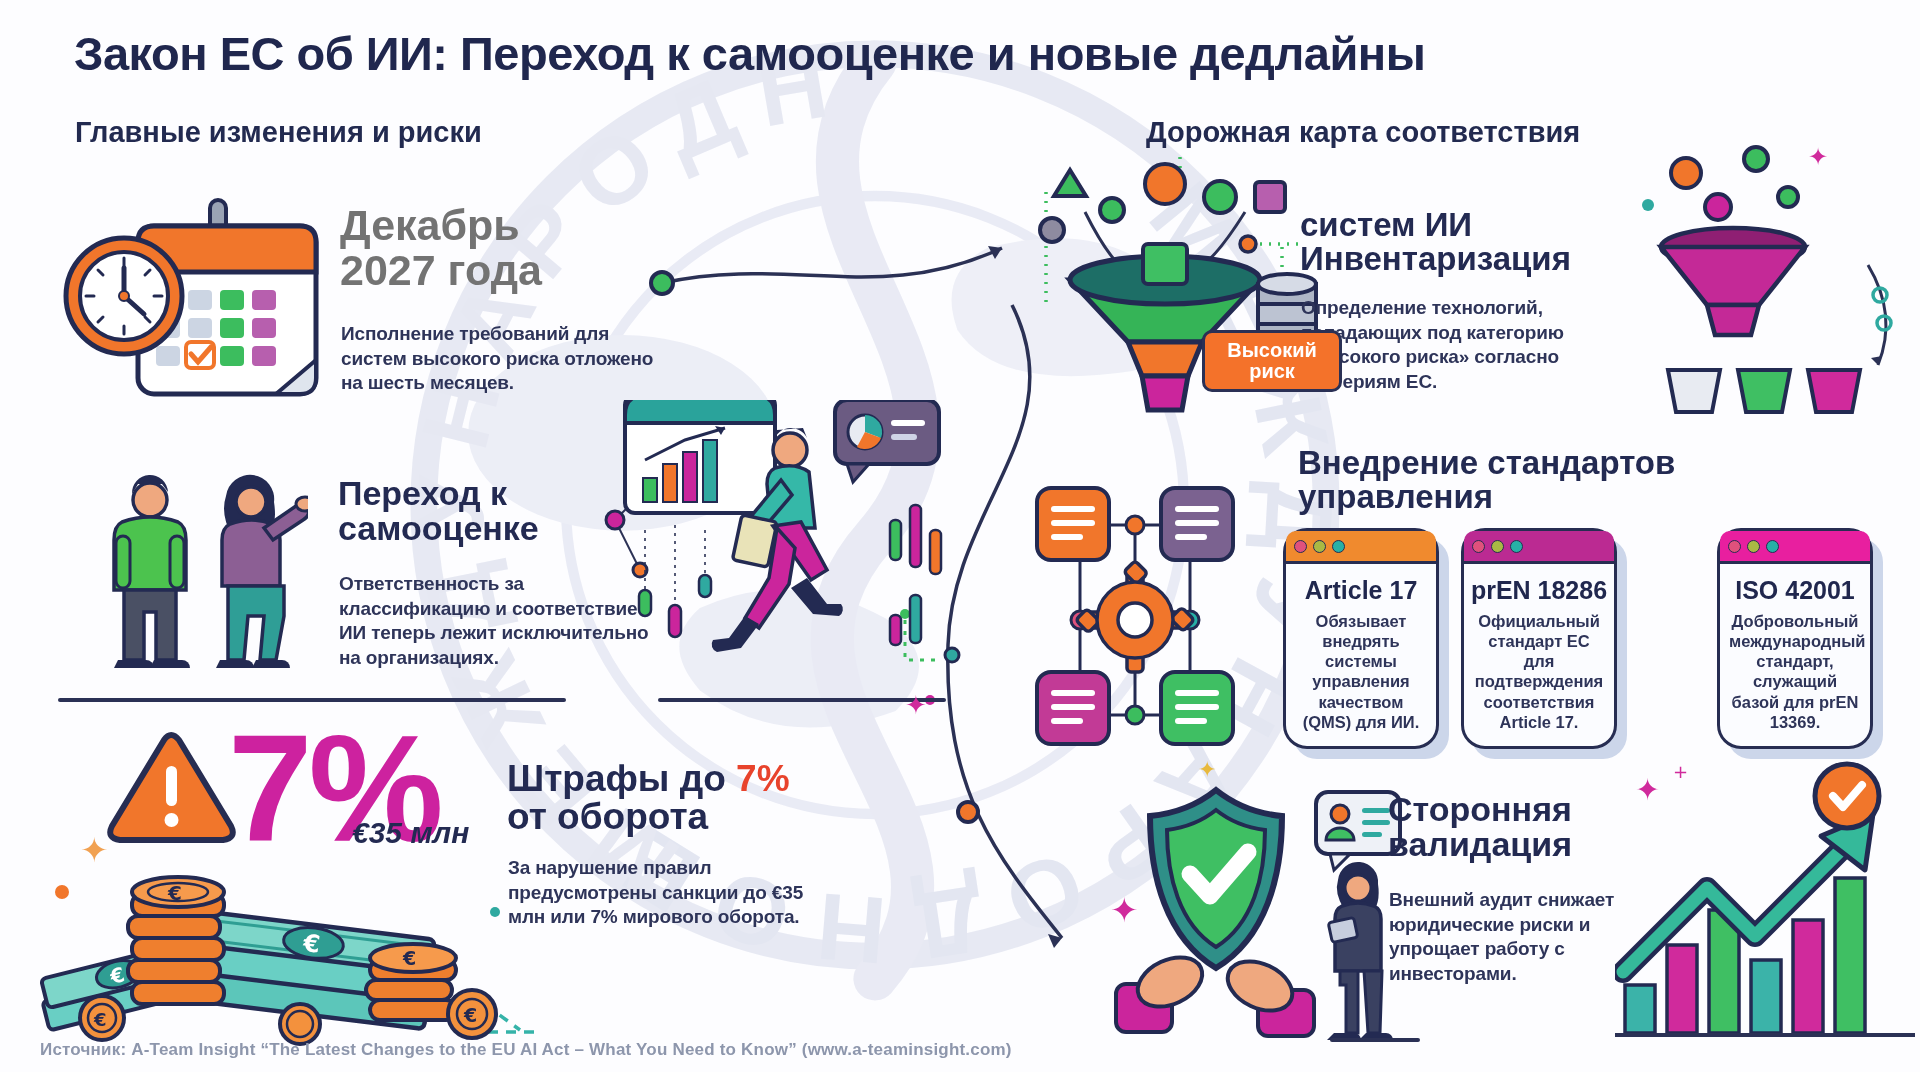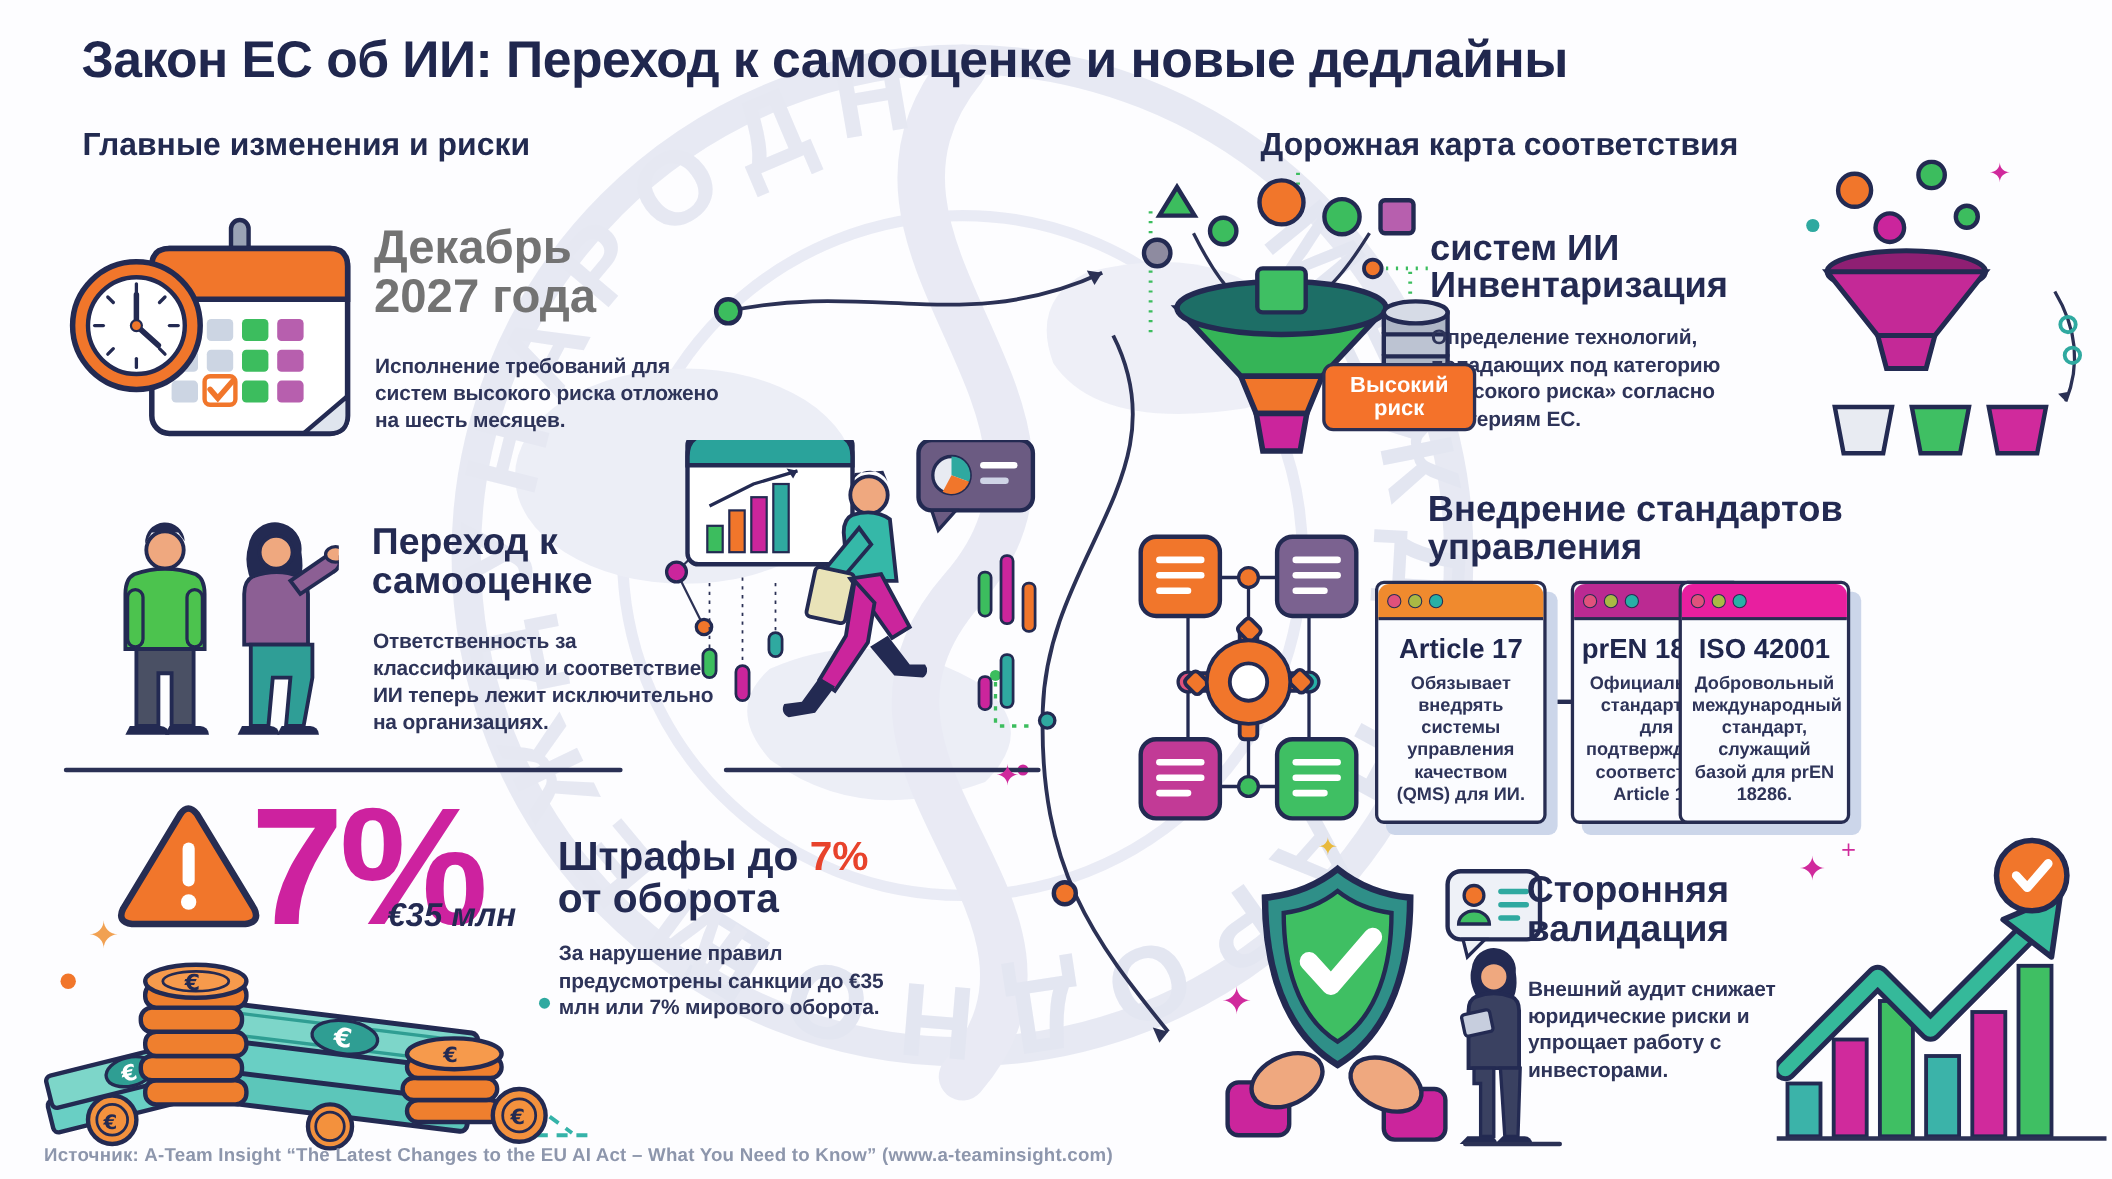--- a/index.html
+++ b/index.html
@@ -14,22 +14,22 @@
   .h-orange{color:#737373;font-size:43px;}
   .h-navy{color:#232a52;font-size:34px;}
   .h-r{color:#232a52;font-size:33px;}
   .body-t{font-size:19px;line-height:1.3;color:#2e3459;font-weight:bold;letter-spacing:-.15px;z-index:3;}
   .big-pct{font-size:152px;font-weight:bold;color:#cd229f;line-height:1;letter-spacing:-4px;z-index:3;}
   .cap-val{font-size:30px;font-weight:bold;color:#232a52;z-index:3;font-style:italic;}
   .accent-red{color:#e8432c;}
   .gline{position:absolute;height:4px;background:#2b3155;border-radius:2px;z-index:2;}
   .risk-label{position:absolute;width:118px;padding:7px 8px;background:#f4722a;border:3px solid #2a3055;
     border-radius:10px;color:#fff;font-weight:bold;font-size:20px;line-height:1.05;text-align:center;z-index:4;}
-  .card{position:absolute;width:150px;background:#fbfcff;border:3px solid #272d52;border-radius:8px;
-    box-shadow:10px 10px 0 #ccd6ea;z-index:3;text-align:center;}
+  .card{position:absolute;width:150px;background:#fbfcff;border:3px solid #272d52;border-radius:24px;
+    box-shadow:10px 10px 0 #ccd6ea;z-index:3;text-align:center;margin-left:33px;}
   .card-bar{height:30px;border-bottom:3px solid #272d52;border-radius:10px 10px 0 0;display:flex;align-items:center;padding-left:8px;gap:6px;}
   .bar-orange{background:#f08a2e;} .bar-magenta{background:#bb2a92;} .bar-pink{background:#e81f9f;}
   .dot{width:11px;height:11px;border-radius:50%;border:1.5px solid #272d52;}
   .dot-p{background:#e0517c;} .dot-y{background:#a9b944;} .dot-t{background:#27b0a6;}
   .card-title{font-size:25px;font-weight:bold;color:#20274e;margin:12px 4px 6px;}
   .card-body{font-size:16.5px;font-weight:bold;color:#2e3459;line-height:1.22;margin:0 9px 14px;}
   .card-link{position:absolute;height:4px;background:#272d52;z-index:2;}
   .footer{left:40px;top:1040px;font-size:17px;font-weight:bold;color:#8d96ac;letter-spacing:.2px;z-index:3;}
   .sparkle{position:absolute;font-size:26px;color:#d02a9c;z-index:3;}
   svg{display:block;}
@@ -383,28 +383,28 @@
   </div>
   <div class="card" style="left:1428px;top:528px">
     <div class="card-bar bar-magenta">
       <span class="dot dot-p"></span>
       <span class="dot dot-y"></span>
       <span class="dot dot-t"></span>
     </div>
     <div class="card-title">prEN 18286</div>
     <div class="card-body">Официальный стандарт ЕС для подтверждения соответствия Article 17.</div>
   </div>
-  <div class="card" style="left:1526px;top:528px">
+  <div class="card" style="left:1684px;top:528px">
     <div class="card-bar bar-pink">
       <span class="dot dot-p"></span>
       <span class="dot dot-y"></span>
       <span class="dot dot-t"></span>
     </div>
     <div class="card-title">ISO 42001</div>
-    <div class="card-body">Добровольный международный стандарт, служащий базой для prEN 18286.</div>
+    <div class="card-body">Добровольный международный стандарт, служащий базой для prEN 13369.</div>
   </div>
 
   <svg class="abs content" style="left:1108px;top:752px" width="300" height="300" viewBox="0 0 300 300">
     <text x="2" y="170" font-size="34" fill="#d02a9c" font-family="DejaVu Sans,sans-serif">✦</text>
     <text x="90" y="25" font-size="22" fill="#e8b93c" font-family="DejaVu Sans,sans-serif">✦</text>
 
     <g stroke="#232a52" stroke-width="4">
       <rect x="8" y="232" width="56" height="48" rx="10" fill="#cb259c"></rect>
       <rect x="150" y="238" width="56" height="46" rx="10" fill="#cb259c"></rect>
       <ellipse cx="62" cy="230" rx="34" ry="22" fill="#efa87f" transform="rotate(-25 62 230)"></ellipse>

